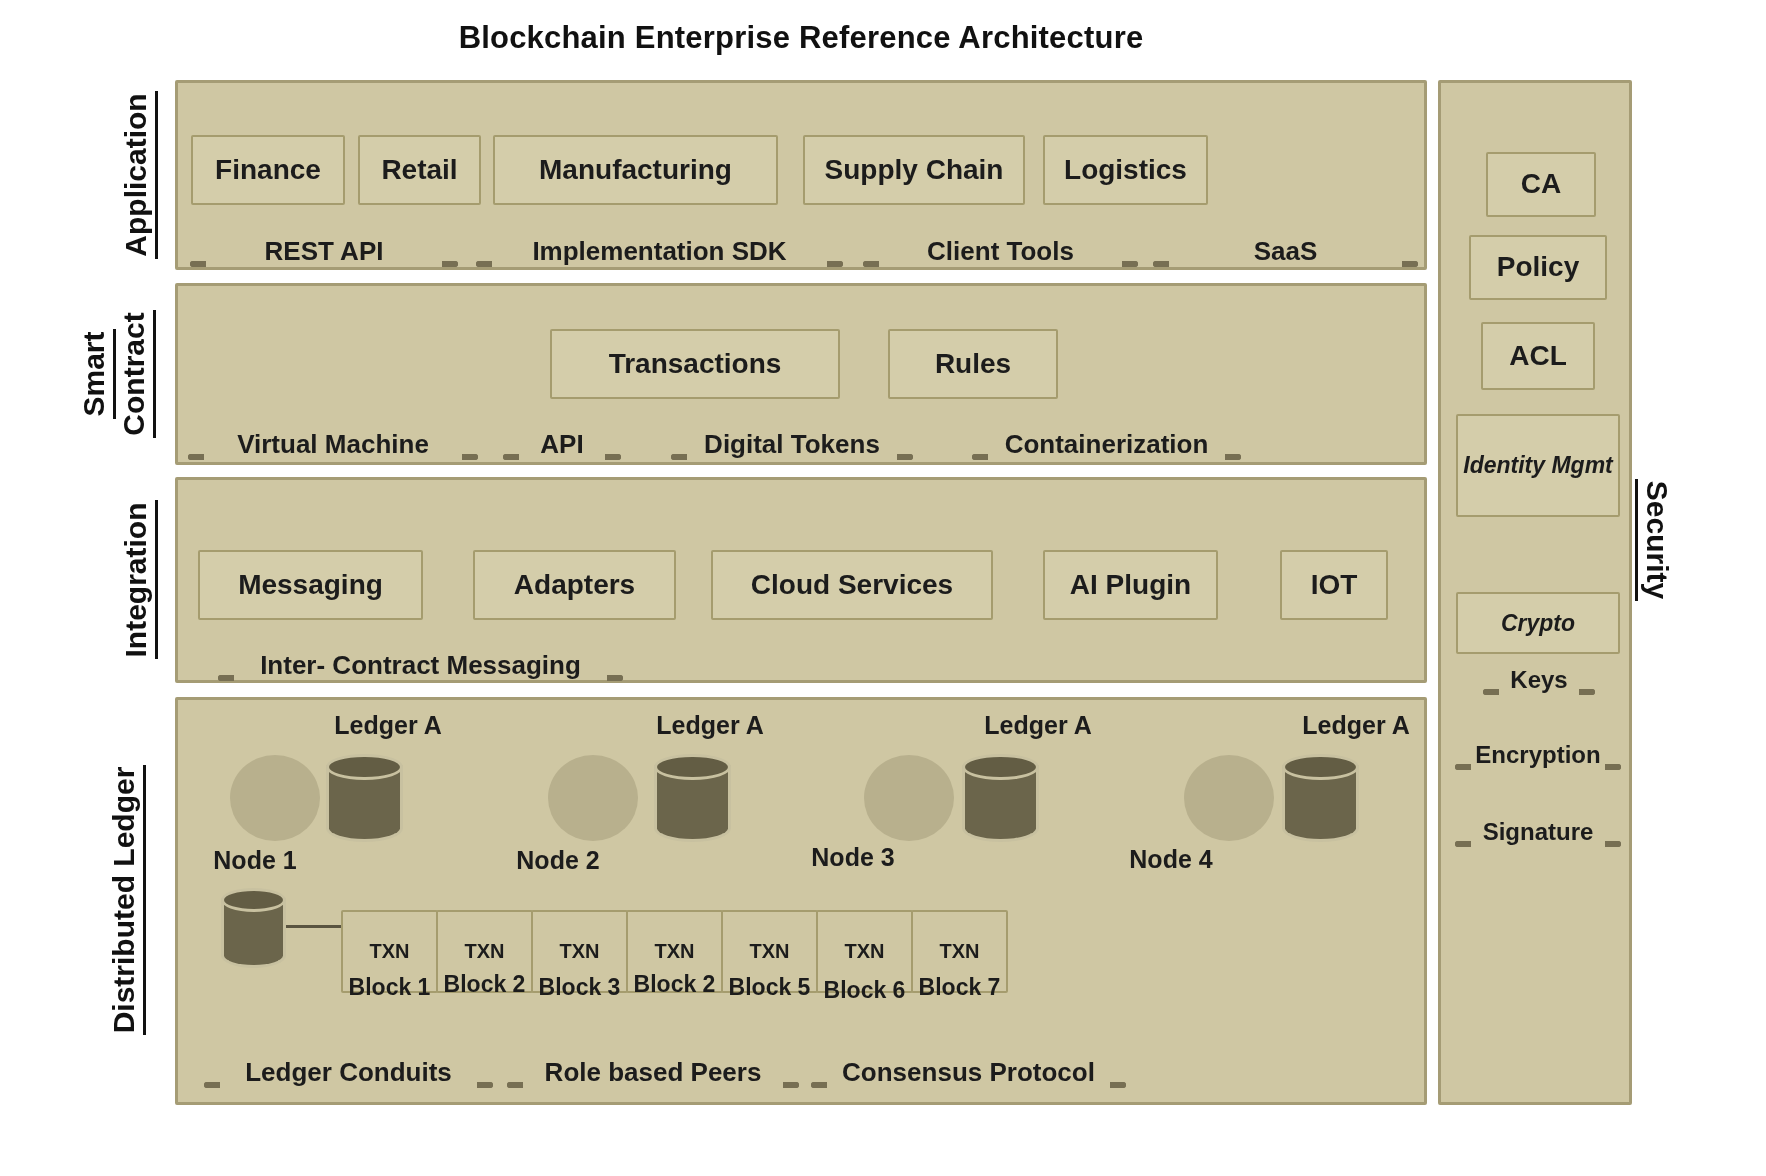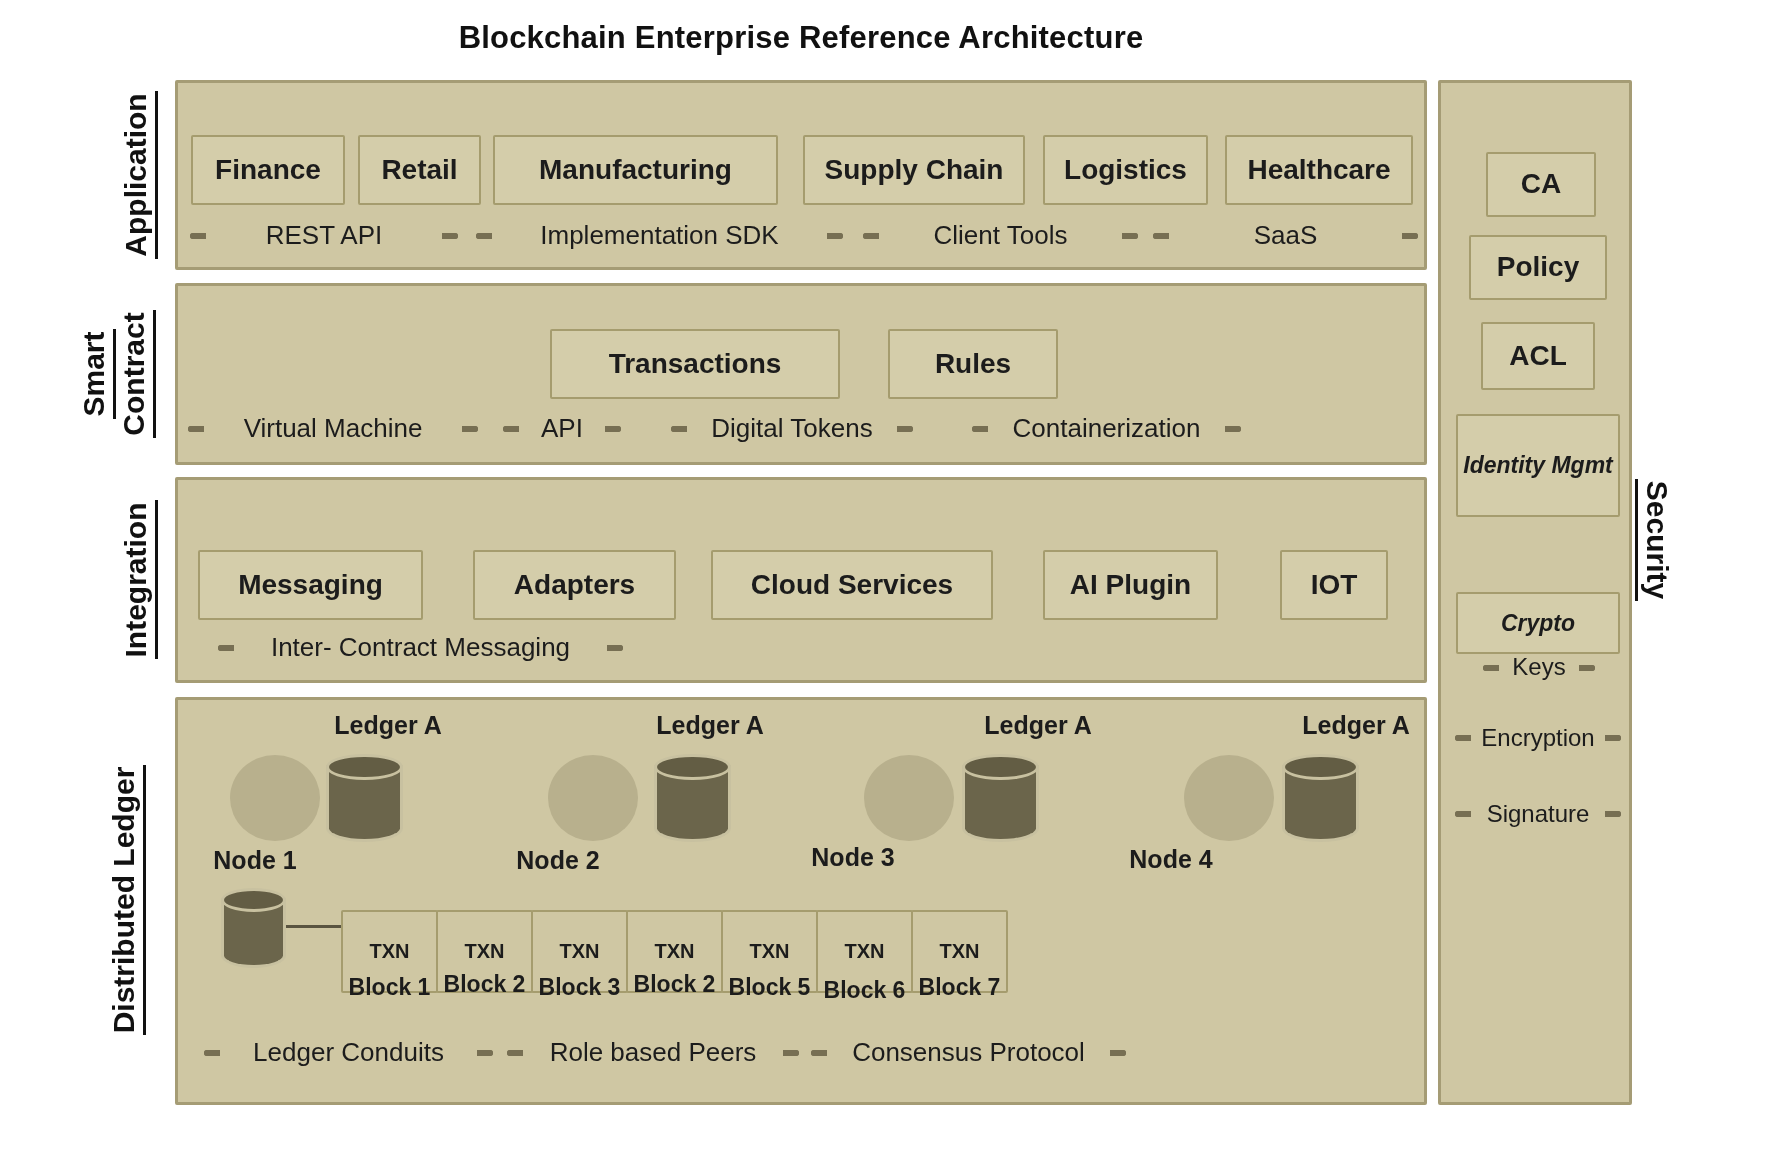--- a/index.html
+++ b/index.html
@@ -11,21 +11,21 @@
            font-size:31px; font-weight:bold; color:#111; letter-spacing:0.2px; }
 
   .layer { position:absolute; background:var(--layer-bg,#cfc7a3); border:3px solid var(--layer-border,#a59c75);
            border-radius:2px; }
 
   .box { position:absolute; background:var(--box-bg,#d4cdaa); border:2px solid var(--box-border,#a59c6e);
          display:flex; align-items:center; justify-content:center; text-align:center;
          font-weight:bold; color:var(--text,#1c1c1c); font-size:28px; border-radius:2px; line-height:1.15;margin-top:24px; }
   .box.small { font-size:23px;font-style:italic; }
 
-  .br { position:absolute; display:flex; align-items:center; color:var(--text,#1c1c1c); font-weight:normal; }
+  .br { position:absolute; display:flex; align-items:flex-end; color:var(--text,#1c1c1c); font-weight:bold; }
   .hook { width:16px; border:3px solid var(--bracket,#776f53); }
   .hook.l { border-right:none; border-radius:18px 0 0 18px; }
   .hook.r { border-left:none; border-radius:0 18px 18px 0; }
   .br .lbl { flex:1; display:flex; align-items:center; justify-content:center; text-align:center;
              font-size:26px; line-height:1.2; }
   .br .lbl.narrow span, .br .lbl span.wrapnarrow { display:inline-block; max-width:160px; }
 
   .vlab { position:absolute; text-align:center; font-weight:bold; color:#111; font-size:30px; line-height:36px; }
   .vlab.ccw { transform:rotate(-90deg); }
   .vlab.cw  { transform:rotate(90deg); }
@@ -67,21 +67,20 @@
   <div class="vlab cw" style="left:1563px;top:518px;width:180px;height:44px">
     <span class="u">Security</span>
   </div>
 
   <div class="layer" style="left:175px;top:80px;width:1252px;height:190px">
     <div class="box" style="left:13px;top:28px;width:154px;height:70px">Finance</div>
     <div class="box" style="left:180px;top:28px;width:123px;height:70px">Retail</div>
     <div class="box" style="left:315px;top:28px;width:285px;height:70px">Manufacturing</div>
     <div class="box" style="left:625px;top:28px;width:222px;height:70px">Supply Chain</div>
     <div class="box" style="left:865px;top:28px;width:165px;height:70px">Logistics</div>
-    <div class="box" style="left:1047px;top:28px;width:188px;height:70px">Healthcare</div>
 
     <div class="br" style="left:12px;top:122px;width:268px;height:62px">
       <div class="hook l"></div>
       <div class="lbl">REST API</div>
       <div class="hook r"></div>
     </div>
     <div class="br" style="left:298px;top:122px;width:367px;height:62px">
       <div class="hook l"></div>
       <div class="lbl">Implementation SDK</div>
       <div class="hook r"></div>

